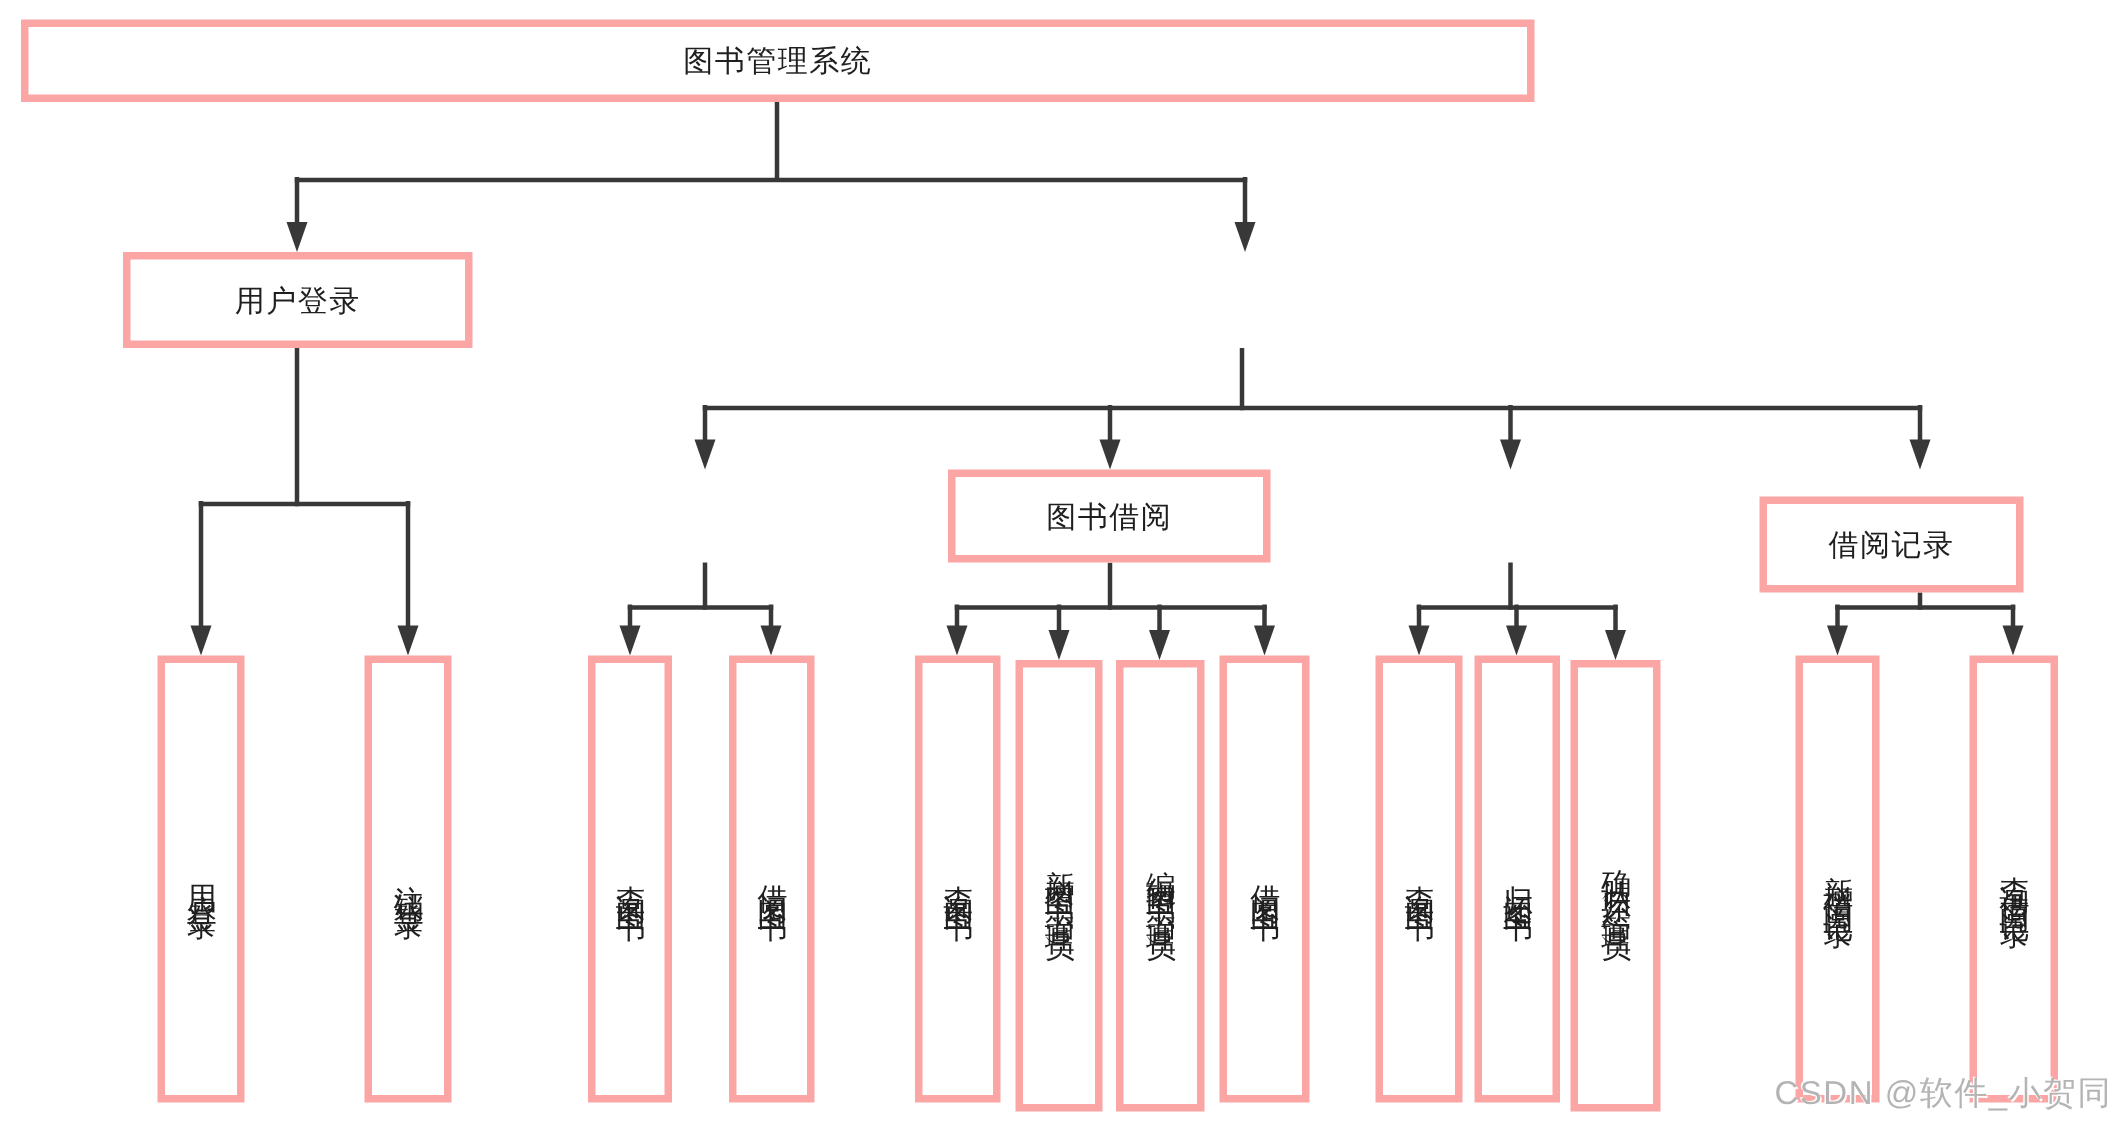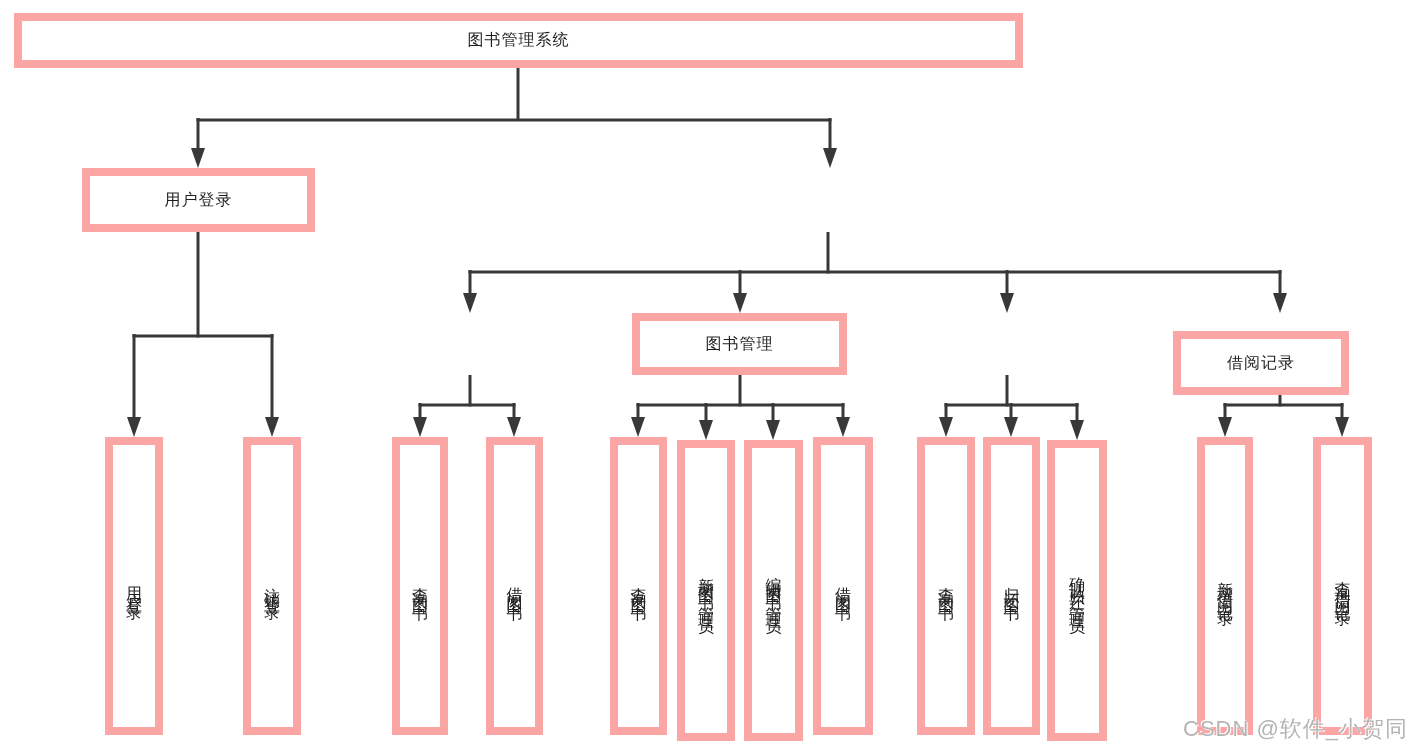--- a/index.html
+++ b/index.html
@@ -2,23 +2,23 @@
 <html><head>
 <meta charset="utf-8">
 <style>
   html,body{margin:0;padding:0;background:#ffffff;}
   body{font-family:"Liberation Sans","DejaVu Sans",sans-serif;}
   .canvas{
     position:relative;width:1405px;height:747px;background:#ffffff;overflow:hidden;
   }
   .connectors{position:absolute;left:0;top:0;width:1405px;height:747px;}
   .box{
-    position:absolute;background:#ffffff;border:8px solid #fca5a5;
+    position:absolute;background:#ffffff;border:5px solid #fca5a5;
     display:flex;align-items:center;justify-content:center;
-    box-sizing:border-box;color:#1f1f1f;font-size:16px;letter-spacing:1px;
+    box-sizing:border-box;color:#1f1f1f;font-size:20px;letter-spacing:1px;
   }
   .box.h span{white-space:nowrap;}
   .box.v span{
     writing-mode:vertical-rl;text-orientation:mixed;
     letter-spacing:6px;line-height:1;white-space:nowrap;
   }
   .watermark{
     position:absolute;color:#b4b4b4;font-size:22px;letter-spacing:1px;
     text-shadow:1px 1px 0 #ffffff, -1px -1px 0 #ffffff;white-space:nowrap;
   }
@@ -108,21 +108,21 @@
 
   <div class="box h" style="left:14px;top:13px;width:1009px;height:55px">
     <span>图书管理系统</span>
   </div>
 
   <div class="box h" style="left:82px;top:168px;width:233px;height:64px">
     <span>用户登录</span>
   </div>
 
   <div class="box h" style="left:632px;top:313px;width:215px;height:62px">
-    <span>图书管理</span>
+    <span>图书借阅</span>
   </div>
   <div class="box h" style="left:1173px;top:331px;width:176px;height:64px">
     <span>借阅记录</span>
   </div>
 
   <div class="box v" style="left:105px;top:437px;width:58px;height:298px">
     <span>用户登录</span>
   </div>
   <div class="box v" style="left:243px;top:437px;width:58px;height:298px">
     <span>注销登录</span>

